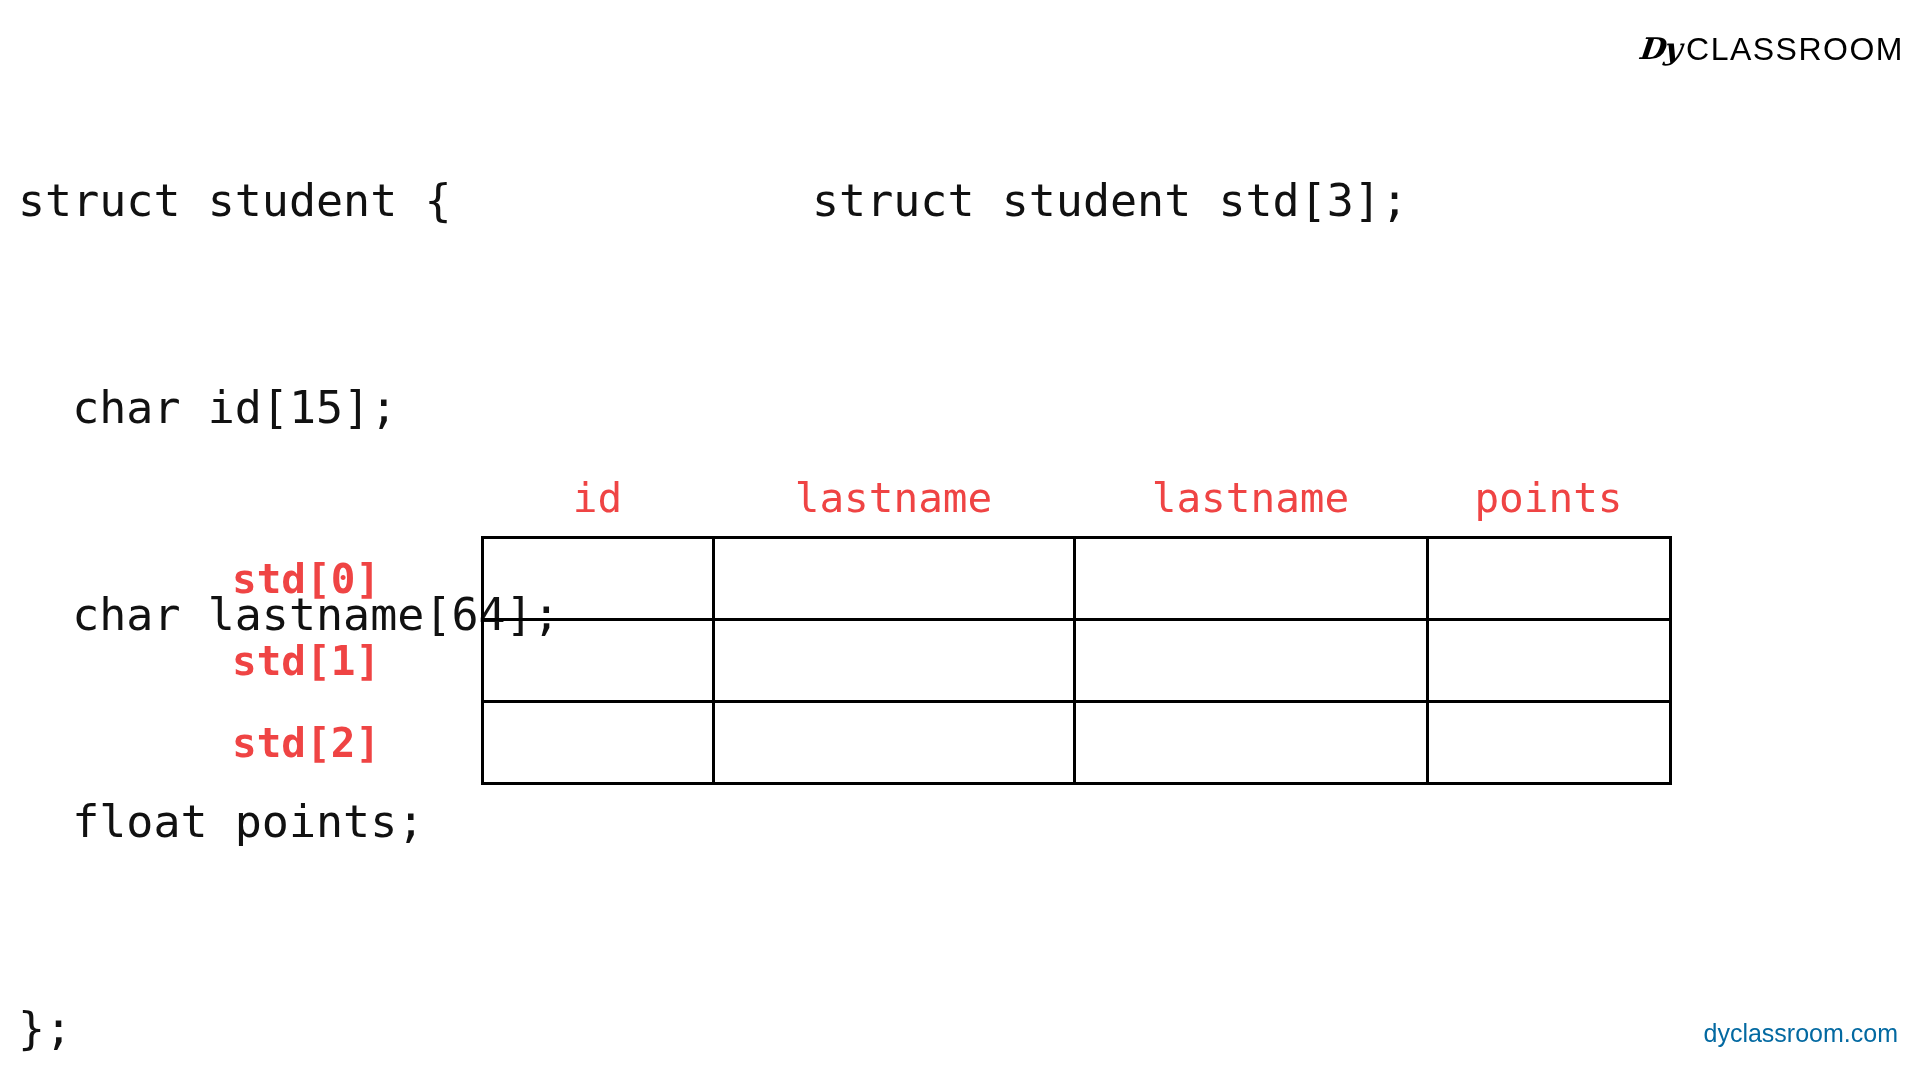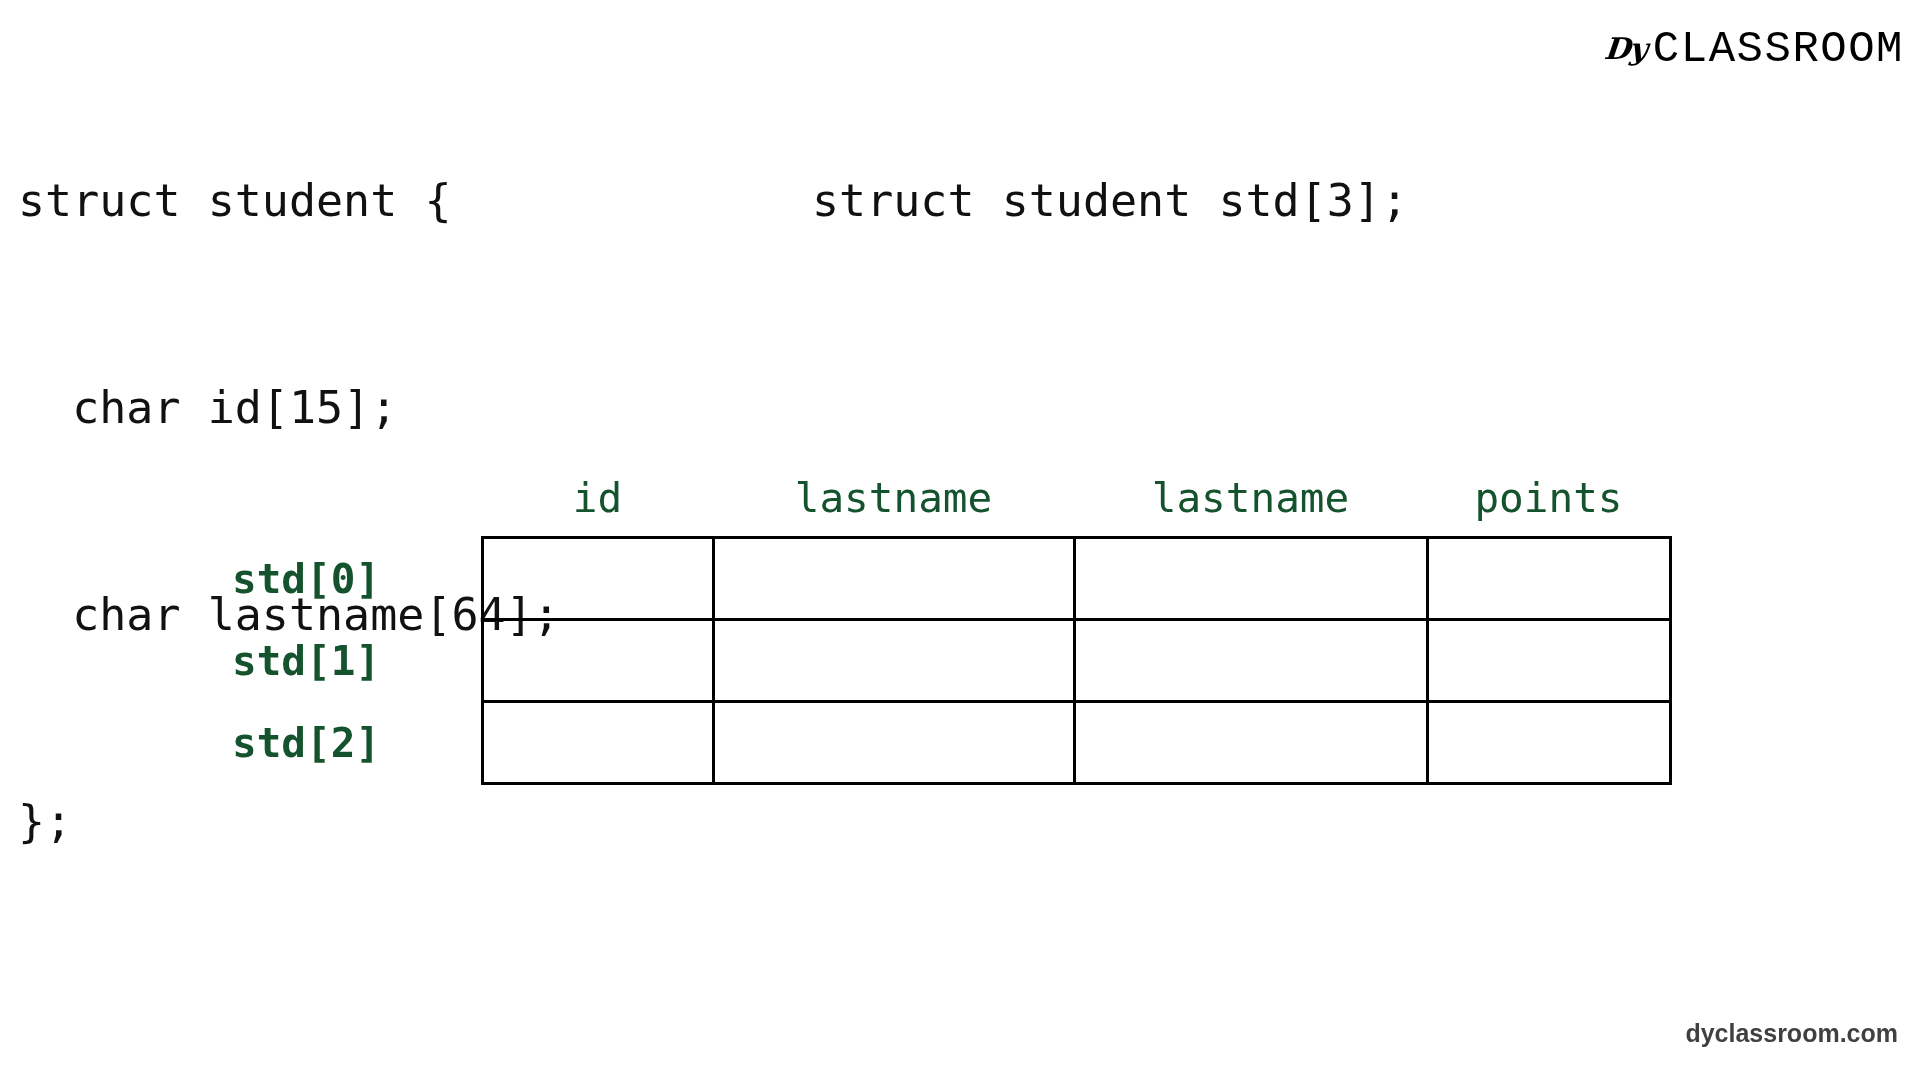--- a/index.html
+++ b/index.html
@@ -55,38 +55,38 @@
     font-family: "DejaVu Serif", serif;
     font-style: italic;
     font-size: 30px;
     line-height: 30px;
     font-weight: 600;
     transform: skewX(-8deg);
     margin-bottom: 6px;
     letter-spacing: -2px;
   }
   #logo .wordmark {
-    font-family: Liberation Mono, monospace;
-    font-size: 44px;
+    font-family: Liberation Sans, sans-serif;
+    font-size: 32px;
     line-height: 42px;
     font-weight: 400;
     letter-spacing: 1.5px;
   }
 
   
   #array-table {
     position: absolute;
     left: 232px;
     top: 470px;
   }
   table.grid {
     border-collapse: collapse;
     font-family: "DejaVu Sans Mono", monospace;
     font-size: 41px;
-    color: #14532d;
+    color: #ef4444;
   }
   table.grid th.col-head {
     font-weight: normal;
     text-align: center;
     padding: 0 0 14px 0;
     border: none;
     height: 52px;
     vertical-align: bottom;
   }
   table.grid th.corner {
@@ -111,33 +111,34 @@
   .w-firstname { width: 358px; }
   .w-lastname  { width: 350px; }
   .w-points    { width: 240px; margin-top: 48px; }
 
   
   #site-footer {
     position: absolute;
     right: 22px;
     bottom: 32px;
     font-family: "Liberation Sans", sans-serif;
-    font-weight: bold;
+    font-weight: normal;
     font-size: 25px;
-    color: #404040;
+    color: #0369a1;
     letter-spacing: 0px;
   }
 </style>
 </head>
 <body>
 
 <div class="code-block" id="struct-def">
   <span class="code-line">struct student {</span>
   <span class="code-line">  char id[15];</span>
   <span class="code-line">  char lastname[64];</span>
+  <span class="code-line">  float points;</span>
   <span class="code-line">};</span>
 </div>
 
 <div class="code-block" id="array-decl">
   <span class="code-line">struct student std[3];</span>
 </div>
 
 <div id="logo">
   <span class="monogram">Dy</span>
   <span class="wordmark">CLASSROOM</span>

